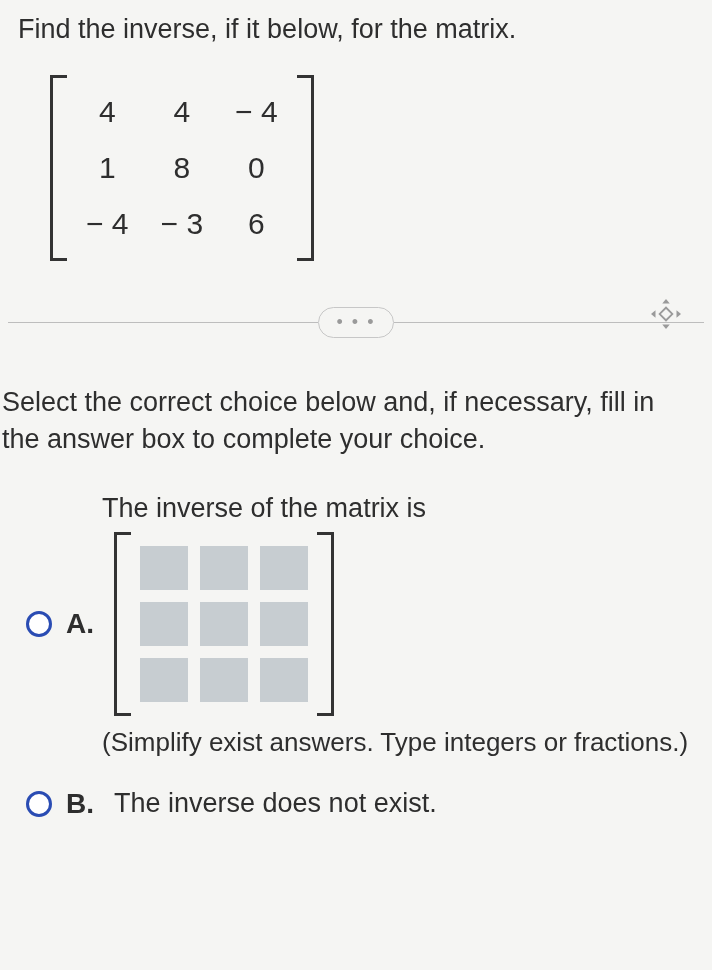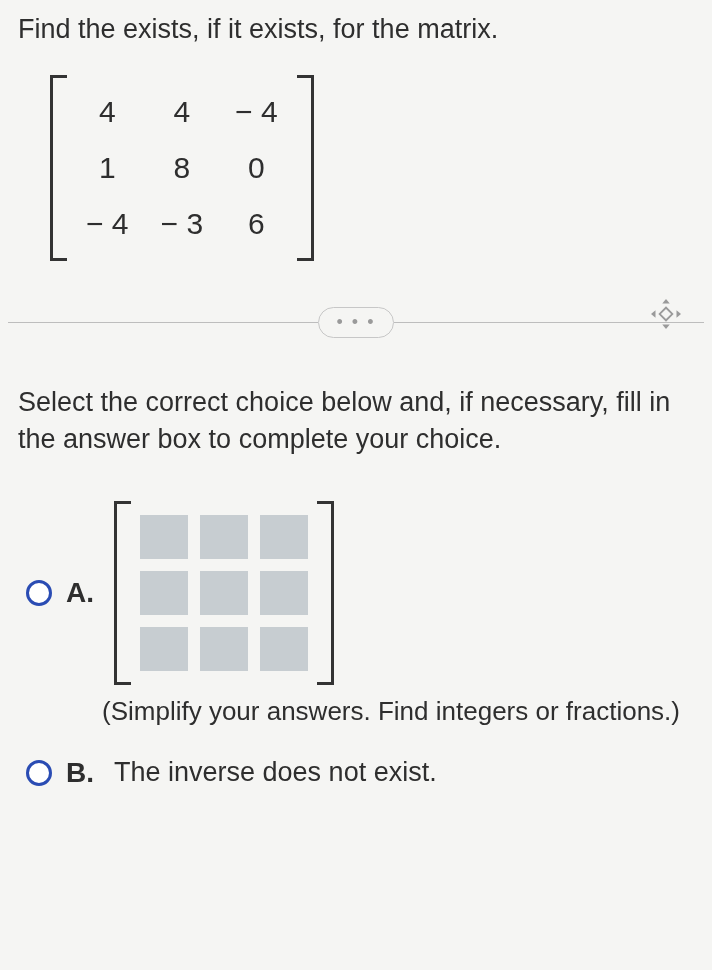--- a/index.html
+++ b/index.html
@@ -79,21 +79,21 @@
       border-radius: 18px;
       padding: 4px 18px;
       font-size: 18px;
       color: #9a9a9a;
       background: #f5f5f3;
       letter-spacing: 2px;
       cursor: pointer;
     }
     .instruction-text {
       font-size: 27px;
-      padding: 46px 22px 20px 18px;
+      padding: 46px 22px 20px 2px;
       color: #2e2e2e;
       line-height: 1.35;
     }
     .choices { padding: 16px 18px 0 26px; }
     .choice-row {
       display: flex;
       align-items: center;
       margin-bottom: 22px;
     }
     .radio {
@@ -147,21 +147,21 @@
       display: flex;
       align-items: center;
       margin: 8px 0;
     }
   </style>
 </head>
 <body>
 
 
 
-<div class="question-text">Find the exists, if it exists, for the matrix.</div>
+<div class="question-text">Find the inverse, if it below, for the matrix.</div>
 
 <div class="matrix-wrap">
   <div class="bracket left"></div>
   <div class="matrix-grid">
     <span>4</span>
     <span>4</span>
     <span>− 4</span>
     <span>1</span>
     <span>8</span>
     <span>0</span>
@@ -185,20 +185,23 @@
 <div class="divider-row">
   <div class="divider-line"></div>
   <div class="divider-pill">•  •  •</div>
   <div class="divider-line"></div>
 </div>
 
 <div class="instruction-text">Select the correct choice below and, if necessary, fill in the answer box to complete your choice.</div>
 
 <div class="choices">
 
+  <div class="choice-a-body">
+    <div class="inv-label">The inverse of the matrix is</div>
+  </div>
 
   <div class="choice-a-row">
     <div class="radio"></div>
     <div class="choice-label">A.</div>
     <div class="input-matrix-wrap">
       <div class="bracket left"></div>
       <div class="input-grid">
         <div class="input-cell"></div>
         <div class="input-cell"></div>
         <div class="input-cell"></div>
@@ -207,21 +210,21 @@
         <div class="input-cell"></div>
         <div class="input-cell"></div>
         <div class="input-cell"></div>
         <div class="input-cell"></div>
       </div>
       <div class="bracket right"></div>
     </div>
   </div>
 
   <div class="choice-a-body">
-    <div class="hint-text">(Simplify your answers. Find integers or fractions.)</div>
+    <div class="hint-text">(Simplify exist answers. Type integers or fractions.)</div>
   </div>
 
   <div class="choice-row" style="margin-top:28px;">
     <div class="radio"></div>
     <div class="choice-label">B.</div>
     <div class="choice-b-text">The inverse does not exist.</div>
   </div>
 
 </div>
 

